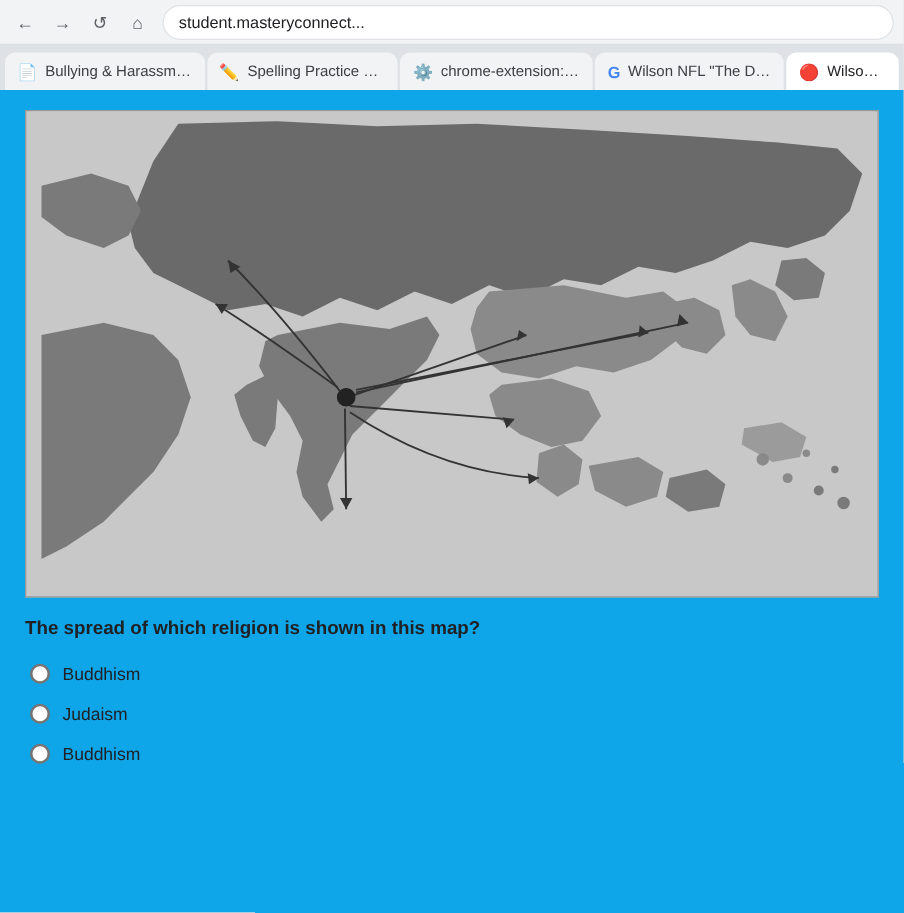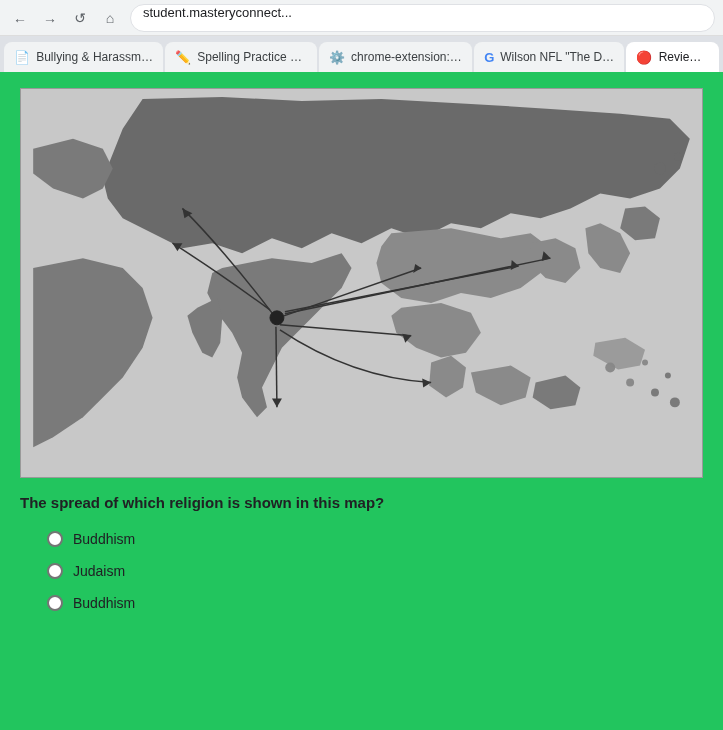--- a/index.html
+++ b/index.html
@@ -37,21 +37,21 @@
       color: #5f6368;
       font-size: 14px;
     }
 
     .address-bar {
       flex: 1;
       background: white;
       border-radius: 20px;
       height: 28px;
       display: flex;
-      align-items: flex-start;
+      align-items: center;
       padding: 0 12px;
       font-size: 13px;
       color: #202124;
       border: 1px solid #dfe1e5;
     }
 
     
     .tabs-bar {
       background: #dee1e6;
       height: 36px;
@@ -85,21 +85,21 @@
       flex-shrink: 0;
     }
     .tab-label {
       overflow: hidden;
       text-overflow: ellipsis;
       white-space: nowrap;
     }
 
     
     .page-content {
-      background: #22c55e;
+      background: #0ea5e9;
       padding: 16px 20px 24px 20px;
       min-height: 658px;
     }
 
     
     .map-container {
       width: 100%;
       background: #c8c8c8;
       border: 1px solid #999;
       margin-bottom: 16px;
@@ -126,21 +126,20 @@
       display: flex;
       flex-direction: column;
       gap: 16px;
       padding-left: 4px;
     }
     .option-item {
       display: flex;
       align-items: center;
       gap: 10px;
       cursor: pointer;
-      margin-left: 23px;
     }
     .radio-circle {
       width: 16px;
       height: 16px;
       border-radius: 50%;
       border: 2px solid #757575;
       flex-shrink: 0;
       background: white;
     }
     .option-label {
@@ -175,21 +174,21 @@
   <div class="tab">
     <span class="tab-icon">⚙️</span>
     <span class="tab-label">chrome-extension://...</span>
   </div>
   <div class="tab">
     <span class="tab-icon" style="font-weight:bold;color:#4285f4;">G</span>
     <span class="tab-label">Wilson NFL "The Du...</span>
   </div>
   <div class="tab active">
     <span class="tab-icon">🔴</span>
-    <span class="tab-label">Review: d</span>
+    <span class="tab-label">Wilson: d</span>
   </div>
 </div>
 
 <div class="page-content">
 
   <div class="map-container">
     <svg class="map-svg" viewBox="0 0 680 390" xmlns="http://www.w3.org/2000/svg">
 
       <rect width="680" height="390" fill="#c8c8c8"></rect>
 

